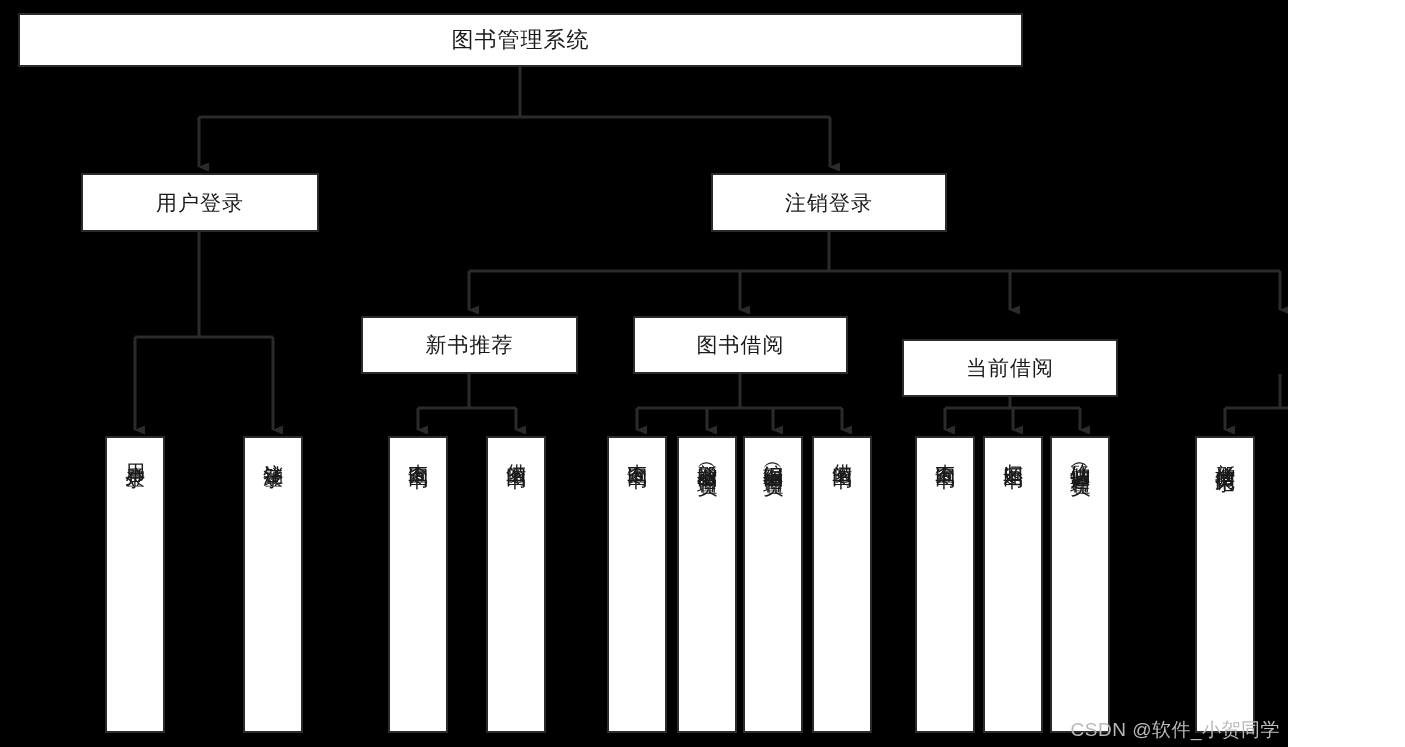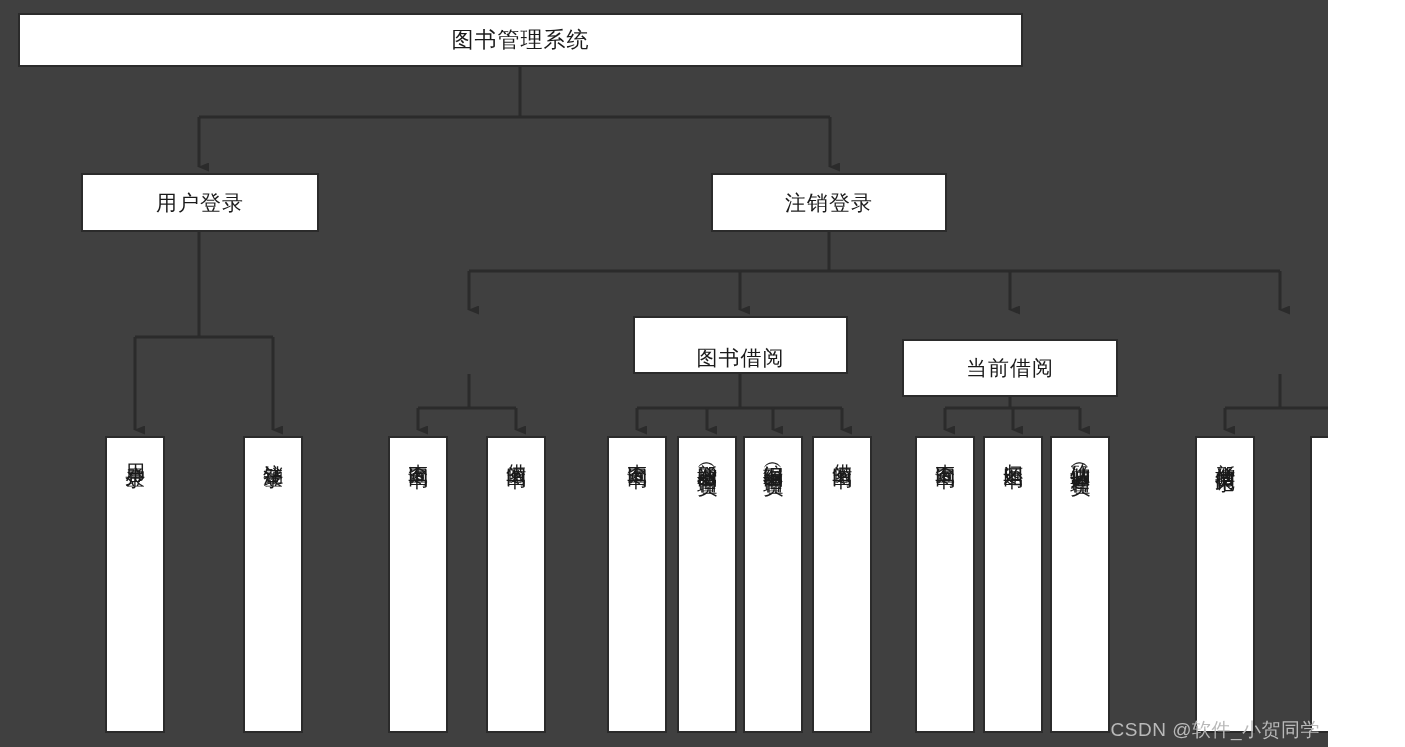--- a/index.html
+++ b/index.html
@@ -7,23 +7,22 @@
     padding: 0;
     background: #ffffff;
   }
   body {
     font-family: "Liberation Sans", "DejaVu Sans", sans-serif;
   }
   #canvas {
     position: relative;
     width: 1288px;
     height: 747px;
-    background: #404040;
+    background: #000000;
     overflow: hidden;
-    padding-left: 40px;
   }
   svg.wires {
     position: absolute;
     left: 0;
     top: 0;
     width: 1405px;
     height: 747px;
   }
   .node {
     position: absolute;
@@ -126,21 +125,24 @@
     <span>图书管理系统</span>
   </div>
 
   <div class="node horiz" style="left: 81px; top: 173px; width: 238px; height: 59px;">
     <span>用户登录</span>
   </div>
   <div class="node horiz" style="left: 711px; top: 173px; width: 236px; height: 59px;">
     <span>注销登录</span>
   </div>
 
-  <div class="node horiz" style="left: 633px; top: 316px; width: 215px; height: 58px; align-items: flex-end;">
+  <div class="node horiz" style="left: 361px; top: 316px; width: 217px; height: 58px;">
+    <span>新书推荐</span>
+  </div>
+  <div class="node horiz" style="left: 633px; top: 316px; width: 215px; height: 58px;">
     <span>图书借阅</span>
   </div>
   <div class="node horiz" style="left: 902px; top: 316px; width: 216px; height: 58px; margin-top: 23px;">
     <span>当前借阅</span>
   </div>
 
   <div class="node leaf" style="left: 105px; top: 436px; width: 60px; height: 297px;">
     <span class="vtext">用户登录</span>
   </div>
   <div class="node leaf" style="left: 243px; top: 436px; width: 60px; height: 297px;">

